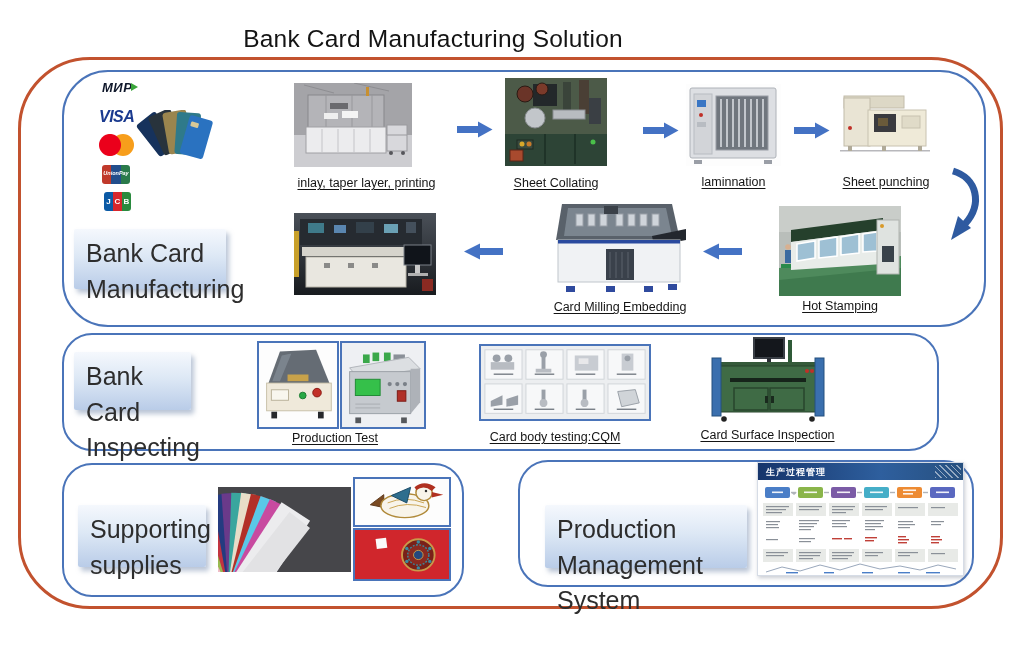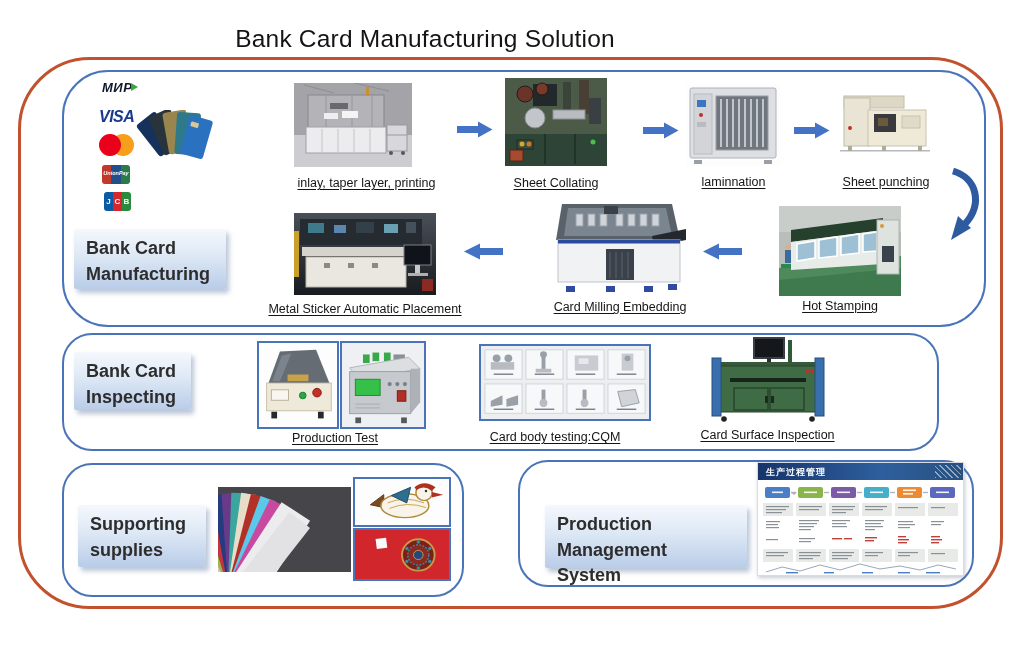--- a/index.html
+++ b/index.html
@@ -1,21 +1,21 @@
 <!DOCTYPE html>
 <html><head>
 <meta charset="utf-8">
 <style>
   html,body{margin:0;padding:0;background:#fff;}
   body{font-family:"Liberation Sans", sans-serif;}
   .stage{position:relative;width:1020px;height:660px;background:#fff;overflow:hidden;}
-  .title{position:absolute;left:0;top:25px;width:850px;text-align:center;font-size:24.5px;color:#141414;letter-spacing:.2px;}
+  .title{position:absolute;left:0;top:25px;width:850px;text-align:center;font-size:24.5px;color:#141414;letter-spacing:.2px;padding-left:8px;}
   .outer{position:absolute;left:18px;top:57px;width:979px;height:546px;border:3px solid #c2522e;border-radius:72px;}
   .sec{position:absolute;border:2px solid #4a74b9;background:transparent;}
-  .labelbox{position:absolute;background:linear-gradient(180deg,#f5f8fd 0%,#dde8f5 45%,#b9cce8 100%);box-shadow:3px 4px 5px rgba(130,150,180,.55);font-size:18px;color:#2d2d2d;line-height:1.42;padding:7px 12px;border-radius:2px;box-sizing:border-box;font-weight:bold;}
+  .labelbox{position:absolute;background:linear-gradient(180deg,#f5f8fd 0%,#dde8f5 45%,#b9cce8 100%);box-shadow:3px 4px 5px rgba(130,150,180,.55);font-size:25px;color:#2d2d2d;line-height:1.42;padding:7px 12px;border-radius:2px;box-sizing:border-box;}
   .cap{position:absolute;font-size:12.5px;color:#141414;text-align:center;text-decoration:underline;text-underline-offset:2px;white-space:nowrap;}
   .img{position:absolute;overflow:hidden;}
   .img svg{display:block;width:100%;height:100%;}
   .bframe{border:2px solid #4a74b9;}
   .brand{position:absolute;}
   .mir{font-size:13px;font-weight:800;font-style:italic;color:#0f172a;letter-spacing:.5px;}
   .mir-arrow{display:inline-block;width:0;height:0;border-left:7px solid #3aa53a;border-top:4px solid transparent;border-bottom:4px solid transparent;margin-left:-1px;margin-bottom:1px;}
   .visa{font-size:16px;font-weight:800;font-style:italic;color:#1a3a8f;letter-spacing:-.5px;}
   .mc{width:36px;height:22px;}
   .mc i{position:absolute;width:22px;height:22px;border-radius:50%;}
@@ -213,21 +213,20 @@
       <rect x="12" y="44" width="100" height="30" fill="#e9e7e0" stroke="#b8b4a8"></rect>
       <rect x="30" y="50" width="6" height="5" fill="#8a8a88"></rect>
         <rect x="54" y="50" width="6" height="5" fill="#8a8a88"></rect>
         <rect x="78" y="50" width="6" height="5" fill="#8a8a88"></rect>
       <rect x="110" y="32" width="27" height="20" fill="#10141a" stroke="#7a8088"></rect>
       <rect x="121" y="52" width="5" height="8" fill="#c8c8c8"></rect>
       <rect x="114" y="60" width="20" height="3" fill="#b0b0b0"></rect>
       <rect x="128" y="66" width="11" height="12" fill="#8a2a22"></rect>
     </svg>
   </div>
-  <div class="cap" style="left:255px;top:302px;width:220px;">Metal Sticker Automatic Placement</div>
 
   <div class="img" style="left:463px;top:243px;width:40px;height:17px;">
     <svg viewBox="0 0 40 17">
         <polygon points="40,5 17,5 17,0.5 1,8.5 17,16.5 17,12 40,12" fill="#4472c4"></polygon>
       </svg>
   </div>
 
   <div class="img" style="left:552px;top:196px;width:134px;height:100px;">
     <svg viewBox="0 0 134 100" preserveAspectRatio="none">
       <rect width="134" height="100" fill="#fff"></rect>

